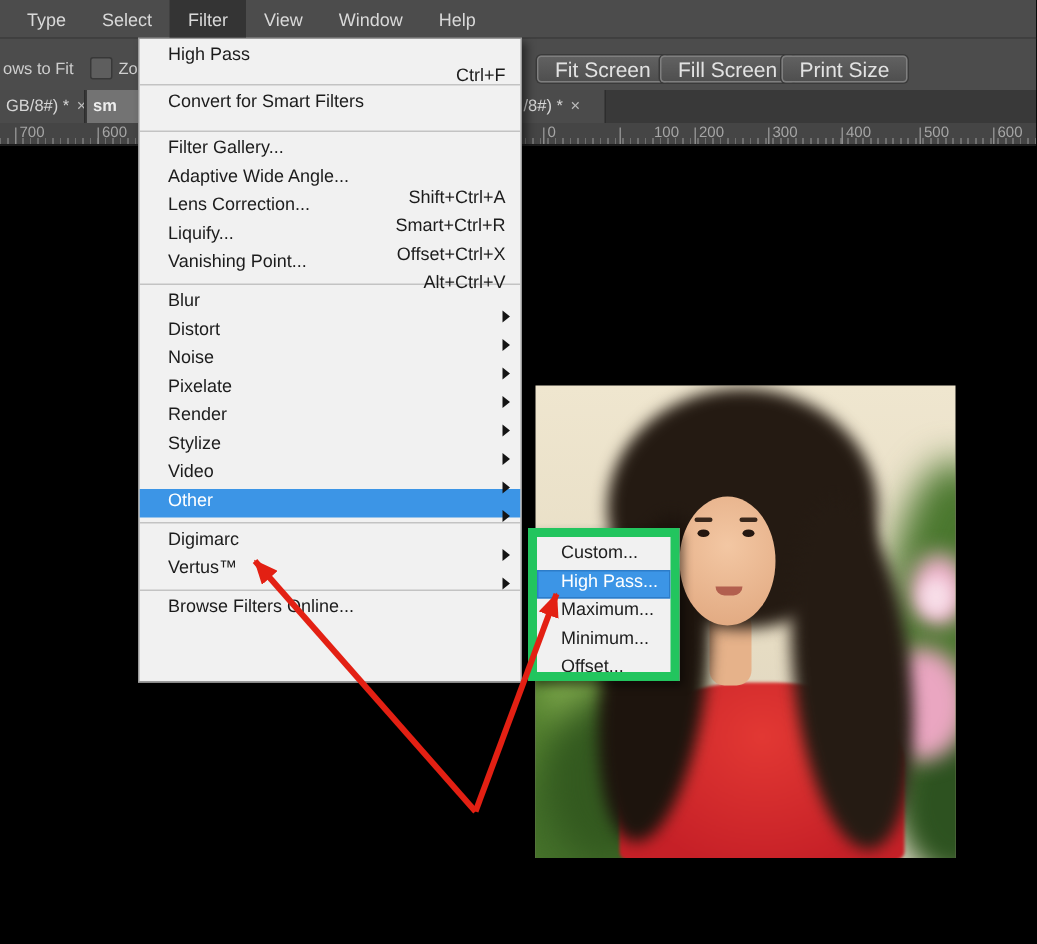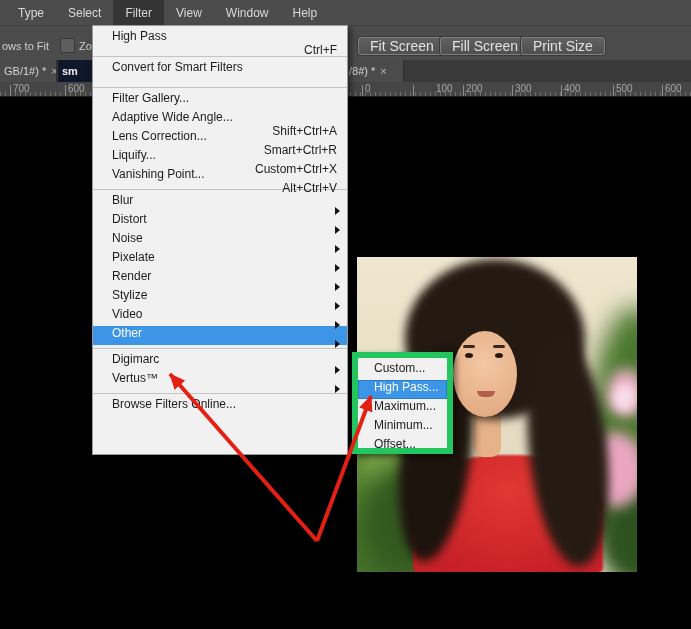--- a/index.html
+++ b/index.html
@@ -13,21 +13,21 @@
   
   #optionsbar{position:absolute;left:0;top:25px;width:691px;height:35px;background:#4c4c4c;border-top:1px solid #404040;box-sizing:border-box;z-index:1;}
   #opt-frag1{position:absolute;left:2px;top:14px;font-size:11px;color:#cfcfcf;}
   #opt-check{position:absolute;left:60px;top:12px;width:13px;height:13px;background:#5e5e5e;border:1px solid #383838;border-radius:2px;}
   #opt-frag2{position:absolute;left:79px;top:14px;font-size:11px;color:#cfcfcf;}
   .opt-btn{position:absolute;top:11px;height:18px;line-height:16px;padding:0 11px;font-size:14px;color:#e2e2e2;background:linear-gradient(#616161,#4f4f4f);border:1px solid #7f7f7f;border-radius:3px;box-shadow:0 0 0 1px #3a3a3a;box-sizing:border-box;cursor:default;}
 
   
   #tabbar{position:absolute;left:0;top:60px;width:691px;height:22px;background:#393939;z-index:1;}
   .doc-tab{position:absolute;top:0;height:22px;display:flex;align-items:center;padding:0 4px;font-size:11px;color:#d6d6d6;box-sizing:border-box;background:#4b4b4b;border-right:1px solid #2d2d2d;white-space:nowrap;overflow:hidden;}
-  .doc-tab.lighter{background:#0f172a;color:#ededed;font-weight:bold;}
+  .doc-tab.lighter{background:#737373;color:#ededed;font-weight:bold;}
   .tab-close{margin-left:5px;font-size:11px;color:#bdbdbd;}
 
   
   #ruler{position:absolute;left:0;top:82px;width:691px;height:15px;background:#454545;border-bottom:1px solid #1b1b1b;box-sizing:border-box;z-index:1;}
   #ruler .minor{position:absolute;left:0;right:0;bottom:0;height:4px;background:repeating-linear-gradient(90deg,#6f6f6f 0 1px,transparent 1px 5px);}
   .rtick{position:absolute;bottom:0;width:1px;height:11px;background:#8d8d8d;}
   .rlabel{position:absolute;top:1px;font-size:10px;color:#a6a6a6;}
 
   
   #photo{position:absolute;left:357px;top:257px;width:280px;height:315px;overflow:hidden;background:linear-gradient(180deg,#efe6cf,#e6dcc3 55%,#d9d3c1);z-index:5;}
@@ -68,21 +68,21 @@
     <span id="opt-frag1">ows to Fit</span>
     <span id="opt-check"></span>
     <span id="opt-frag2">Zoo</span>
   <div class="opt-btn" style="left: 358px;">Fit Screen</div>
       <div class="opt-btn" style="left: 440px;">Fill Screen</div>
       <div class="opt-btn" style="left: 521px;">Print Size</div>
     </div>
 
   <div id="tabbar">
       <div class="doc-tab" style="left: 0px; width: 57px;">
-        <span>GB/1#) *</span>
+        <span>GB/8#) *</span>
         <span class="tab-close">×</span>
       </div>
       <div class="doc-tab lighter" style="left: 58px; width: 35px;">
         <span>sm</span>
       </div>
       <div class="doc-tab" style="left: 345px; width: 59px;">
         <span>/8#) *</span>
         <span class="tab-close">×</span>
       </div>
     </div>
@@ -148,21 +148,21 @@
       <div class="menu-item">
         <span>Adaptive Wide Angle...</span>
         <span class="mi-shortcut">Shift+Ctrl+A</span>
       </div>
       <div class="menu-item">
         <span>Lens Correction...</span>
         <span class="mi-shortcut">Smart+Ctrl+R</span>
       </div>
       <div class="menu-item">
         <span>Liquify...</span>
-        <span class="mi-shortcut">Custom+Ctrl+X</span>
+        <span class="mi-shortcut">Offset+Ctrl+X</span>
       </div>
       <div class="menu-item">
         <span>Vanishing Point...</span>
         <span class="mi-shortcut">Alt+Ctrl+V</span>
       </div>
       <div class="menu-sep"></div>
       <div class="menu-item">
         <span>Blur</span>
         <span class="mi-arrow"></span>
       </div>

